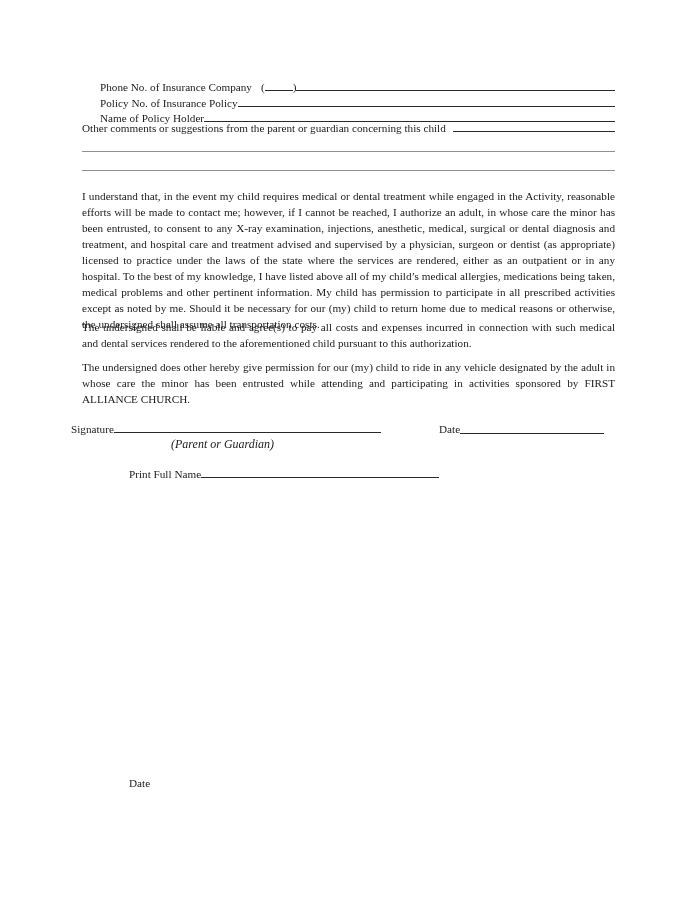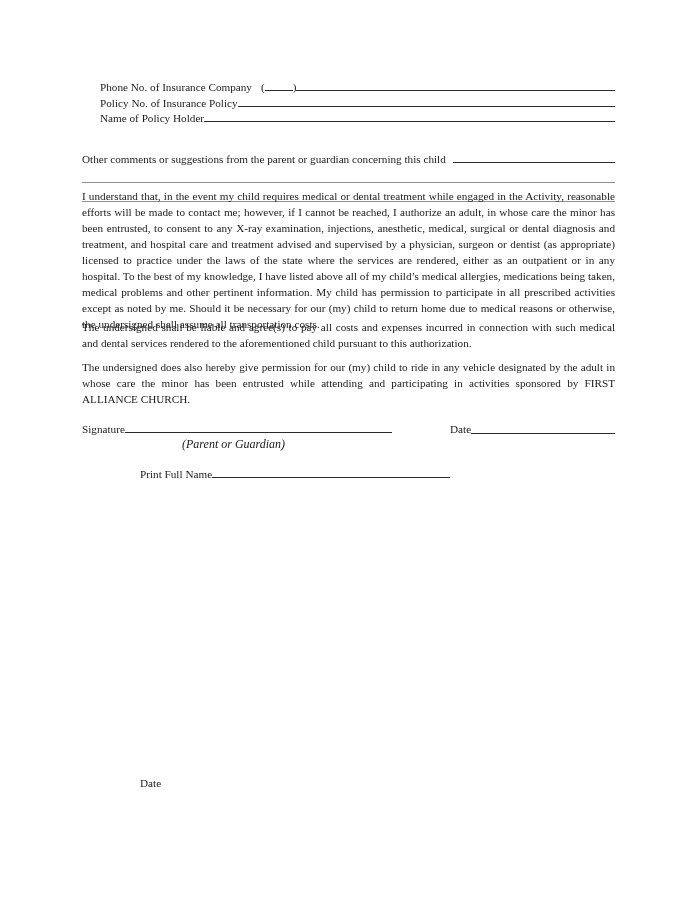--- a/index.html
+++ b/index.html
@@ -51,21 +51,21 @@
     width: 28px;
     border-bottom: 1px solid #2a2a2a;
     height: 11px;
     margin-bottom: 1px;
   }
 
   
   .comments-block {
     position: absolute;
     left: 82px;
-    top: 151px;
+    top: 120px;
     width: 533px;
   }
   .comments-row {
     display: flex;
     align-items: baseline;
     font-size: 11.2px;
     line-height: 15px;
     white-space: nowrap;
   }
   .comments-label { flex: 0 0 auto; }
@@ -93,21 +93,21 @@
     text-align: justify;
     text-justify: inter-word;
   }
   #para-1 { top: 188px; }
   #para-2 { top: 319px; }
   #para-3 { top: 359px; }
 
   
   .sig-block {
     position: absolute;
-    left: 82px;
+    left: 71px;
     top: 421px;
     width: 533px;
     font-size: 11.2px;
     line-height: 14.6px;
   }
   .sig-row {
     display: flex;
     align-items: baseline;
     white-space: nowrap;
   }
@@ -173,21 +173,21 @@
       <span class="comments-rule"></span>
     </div>
     <div class="blank-rule"></div>
     <div class="blank-rule second"></div>
   </div>
 
   <div class="body-text" id="para-1">I understand that, in the event my child requires medical or dental treatment while engaged in the Activity, reasonable efforts will be made to contact me; however, if I cannot be reached, I authorize an adult, in whose care the minor has been entrusted, to consent to any X-ray examination, injections, anesthetic, medical, surgical or dental diagnosis and treatment, and hospital care and treatment advised and supervised by a physician, surgeon or dentist (as appropriate) licensed to practice under the laws of the state where the services are rendered, either as an outpatient or in any hospital.  To the best of my knowledge, I have listed above all of my child’s medical allergies, medications being taken, medical problems and other pertinent information.  My child has permission to participate in all prescribed activities except as noted by me.  Should it be necessary for our (my) child to return home due to medical reasons or otherwise, the undersigned shall assume all transportation costs.</div>
 
   <div class="body-text" id="para-2">The undersigned shall be liable and agree(s) to pay all costs and expenses incurred in connection with such medical and dental services rendered to the aforementioned child pursuant to this authorization.</div>
 
-  <div class="body-text" id="para-3">The undersigned does also hereby give permission for our (my) child to ride in any vehicle designated by the adult in whose care the minor has been entrusted while attending and participating in activities sponsored by FIRST ALLIANCE CHURCH.</div>
+  <div class="body-text" id="para-3">The undersigned does other hereby give permission for our (my) child to ride in any vehicle designated by the adult in whose care the minor has been entrusted while attending and participating in activities sponsored by FIRST ALLIANCE CHURCH.</div>
 
   <div class="sig-block">
 
     <div class="sig-row">
       <span class="sig-left">
         <span class="sig-label">Signature</span>
         <span class="sig-rule"></span>
       </span>
       <span class="sig-right">
         <span class="sig-label">Date</span>

